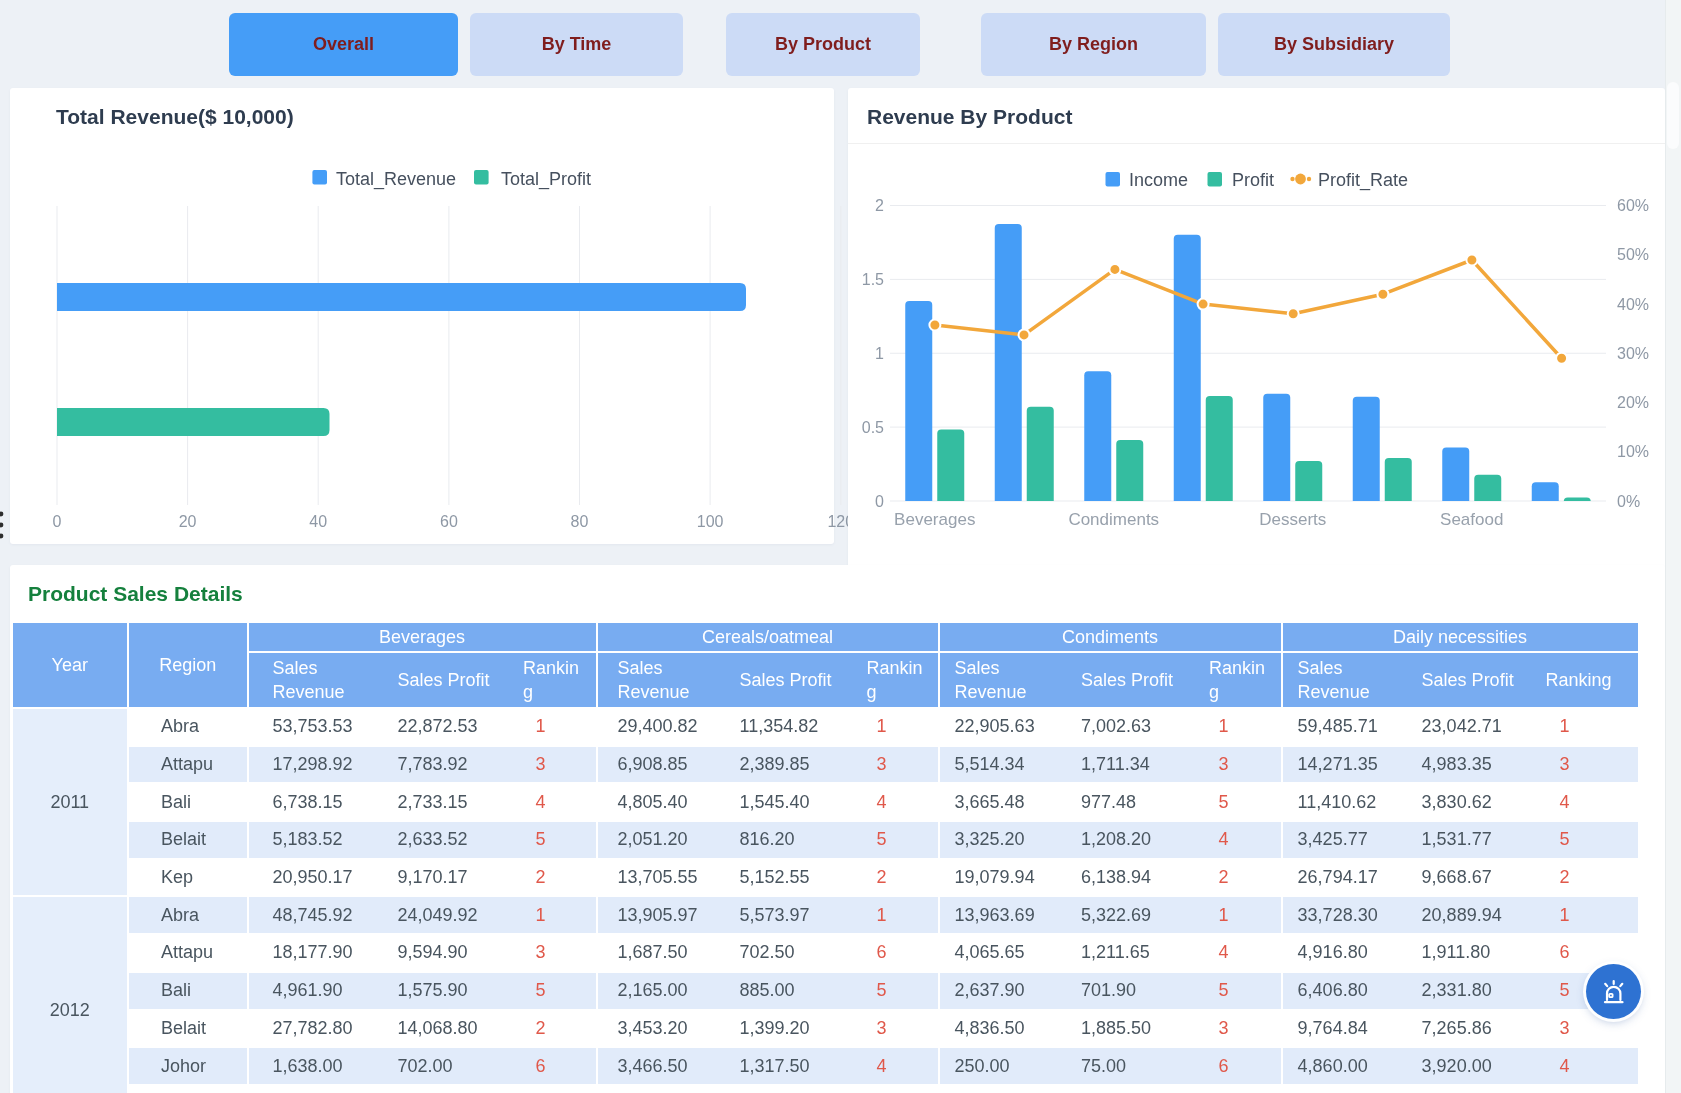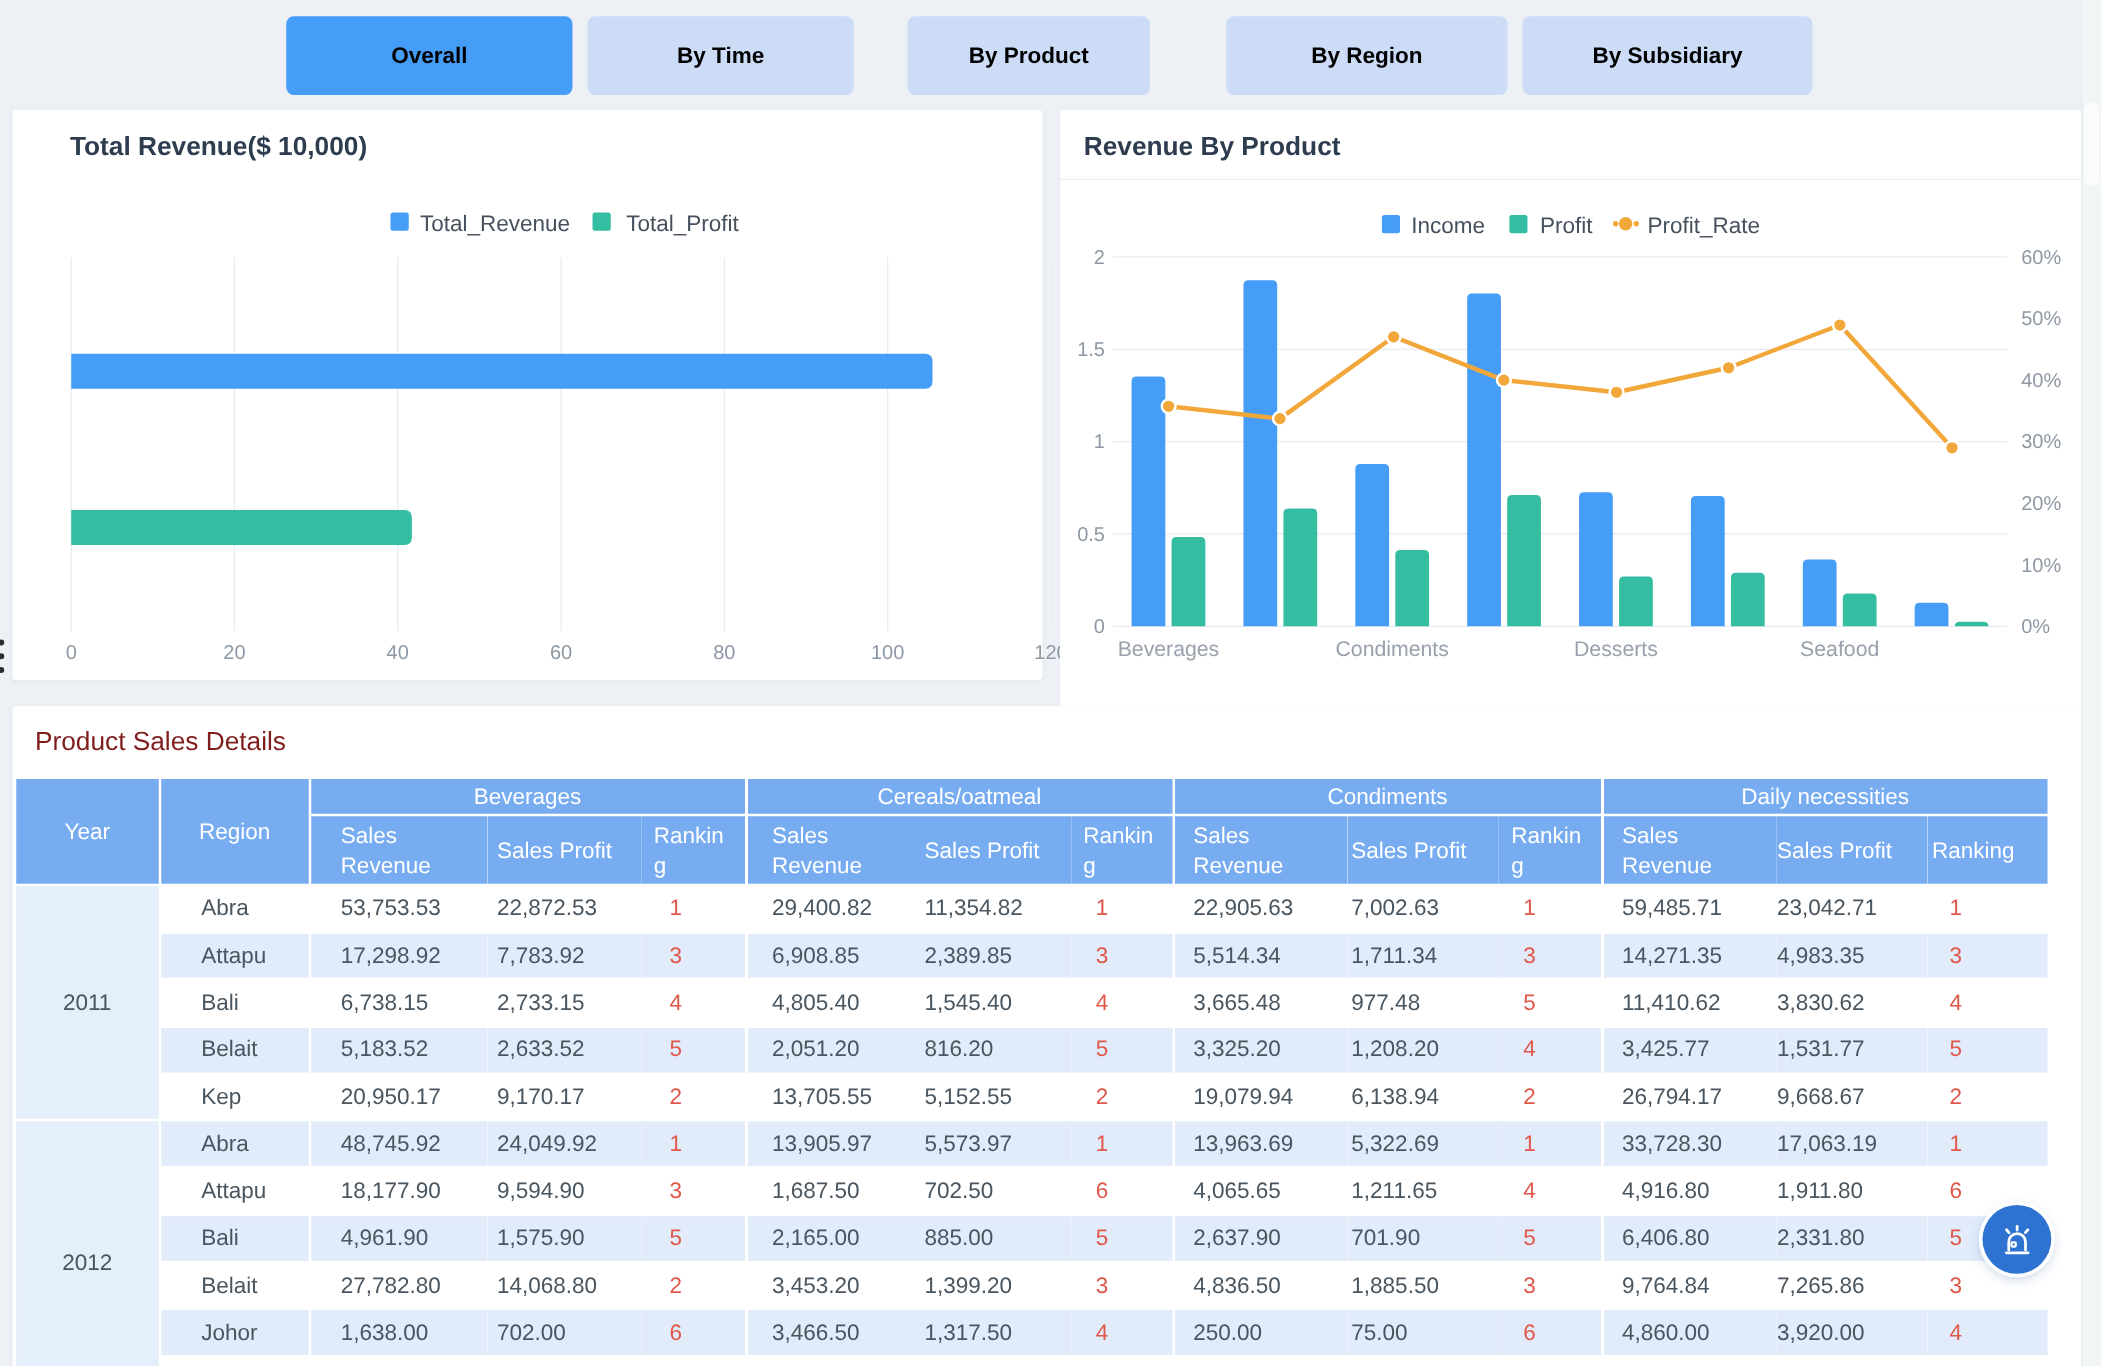--- a/index.html
+++ b/index.html
@@ -1,16 +1,16 @@
 <!DOCTYPE html>
 <html><head><meta charset="utf-8">
 <style>
 * { margin:0; padding:0; box-sizing:border-box; }
 html,body { width:1681px; height:1093px; background:#edf1f6; font-family:"Liberation Sans", sans-serif; overflow:hidden; position:relative; }
-.tab { position:absolute; top:13px; height:63px; border-radius:6px; color:#000000; font-size:18px; font-weight:bold; display:flex; align-items:center; justify-content:center; background:#ccdbf6; }
+.tab { position:absolute; top:13px; height:63px; border-radius:6px; color:#7f1d1d; font-size:18px; font-weight:bold; display:flex; align-items:center; justify-content:center; background:#ccdbf6; }
 .panel { position:absolute; background:#ffffff; border-radius:3px; box-shadow:0 1px 3px rgba(30,60,90,0.05); }
 table { border-collapse:collapse; table-layout:fixed; width:1625px; }
 th, td { font-size:18px; font-weight:normal; overflow:hidden; }
 thead th { background:#78acf1; color:#fff; }
 tr.h1 th { height:29px; text-align:center; }
 tr.h1 th.bl { border-left:2px solid #fff; }
 tr.h1 th:first-child { border-left:none; }
 tr.h2 th { height:56px; text-align:left; vertical-align:middle; line-height:24px; border-top:2px solid #fff; }
 tr.h2 th.bl { border-left:2px solid #fff; }
 th.sr.g0, td.sr.g0 { padding-left:24px; }
@@ -122,21 +122,21 @@
         <circle cx="268.9" cy="181.4" r="5.5" fill="#f2a73b" stroke="#ffffff" stroke-width="2"></circle>
         <circle cx="357.1" cy="216.1" r="5.5" fill="#f2a73b" stroke="#ffffff" stroke-width="2"></circle>
         <circle cx="447.2" cy="225.8" r="5.5" fill="#f2a73b" stroke="#ffffff" stroke-width="2"></circle>
         <circle cx="536.9" cy="206.2" r="5.5" fill="#f2a73b" stroke="#ffffff" stroke-width="2"></circle>
         <circle cx="625.9" cy="172" r="5.5" fill="#f2a73b" stroke="#ffffff" stroke-width="2"></circle>
         <circle cx="715.6" cy="270.2" r="5.5" fill="#f2a73b" stroke="#ffffff" stroke-width="2"></circle>
       </g>
     </svg></div>
 
 <div class="panel" style="left:10px;top:565px;width:1655px;height:600px;">
-<div style="position:absolute;left:18px;top:17px;font-size:21px;font-weight:normal;color:#7f1d1d">Product Sales Details</div>
+<div style="position:absolute;left:18px;top:17px;font-size:21px;font-weight:bold;color:#15803d">Product Sales Details</div>
 <div style="position:absolute;left:2.5px;top:58px;">
       <table>
         <colgroup>
           <col style="width:115.5px">
           <col style="width:119.5px">
           <col style="width:142px">
           <col style="width:123.5px">
           <col style="width:83.5px">
           <col style="width:139px">
           <col style="width:121px">
@@ -255,21 +255,21 @@
             <td class="sr g0 bl">48,745.92</td>
             <td class="sp g0">24,049.92</td>
             <td class="rk g0 red">1</td>
             <td class="sr g1 bl">13,905.97</td>
             <td class="sp g1">5,573.97</td>
             <td class="rk g1 red">1</td>
             <td class="sr g2 bl">13,963.69</td>
             <td class="sp g2">5,322.69</td>
             <td class="rk g2 red">1</td>
             <td class="sr g3 bl">33,728.30</td>
-            <td class="sp g3">17,063.19</td>
+            <td class="sp g3">20,889.94</td>
             <td class="rk g3 red">1</td>
           </tr>
           <tr>
             <td class="region bl">Attapu</td>
             <td class="sr g0 bl">18,177.90</td>
             <td class="sp g0">9,594.90</td>
             <td class="rk g0 red">3</td>
             <td class="sr g1 bl">1,687.50</td>
             <td class="sp g1">702.50</td>
             <td class="rk g1 red">6</td>

